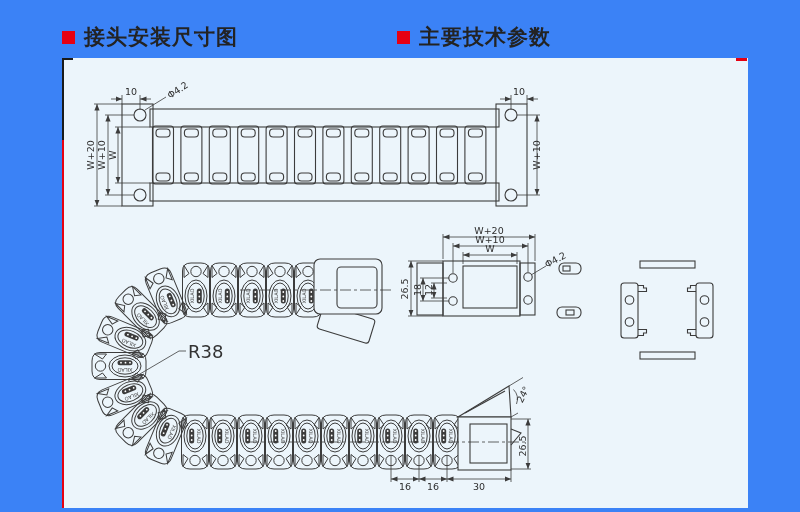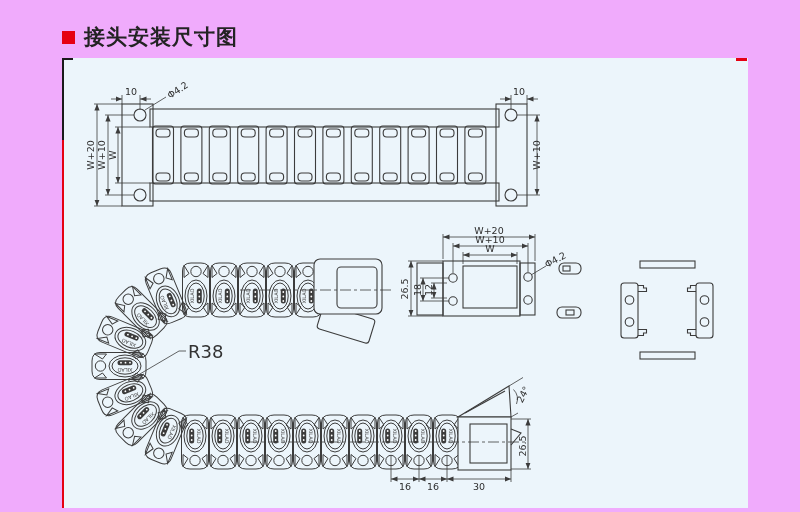--- a/index.html
+++ b/index.html
@@ -1,17 +1,17 @@
 <!DOCTYPE html>
 <html><head>
 <meta charset="utf-8">
 <style>
   html,body{margin:0;padding:0;}
   .page{
-    position:relative;width:800px;height:512px;background:#f0abfc;overflow:hidden;
+    position:relative;width:800px;height:512px;background:#3b82f6;overflow:hidden;
     font-family:"Liberation Sans","DejaVu Sans",sans-serif;
   }
   .header-item{position:absolute;top:26px;display:flex;align-items:center;height:22px;}
   .header-item.first{left:62px;}
   .header-item.second{left:397px;}
   .bullet{width:13px;height:13px;background:#e60012;display:inline-block;margin-right:9px;flex:0 0 auto;}
   .header-text{font-size:21px;font-weight:bold;color:#232323;letter-spacing:1px;white-space:nowrap;}
   .panel{position:absolute;left:62px;top:58px;width:686px;height:450px;background:#ecf5fb;}
   .b-black{position:absolute;left:0;top:0;width:2px;height:82px;background:#1a1a1a;}
   .b-tick{position:absolute;left:0;top:0;width:11px;height:2px;background:#1a1a1a;}
@@ -21,20 +21,24 @@
   svg text{font-family:"DejaVu Sans","Liberation Sans",sans-serif;}
 </style>
 </head>
 <body>
 
 <div class="page">
 
   <div class="header-item first">
     <span class="bullet"></span>
     <span class="header-text">接头安装尺寸图</span>
+  </div>
+  <div class="header-item second">
+    <span class="bullet"></span>
+    <span class="header-text">主要技术参数</span>
   </div>
 
   <div class="panel">
     <div class="b-tick"></div>
     <div class="b-black"></div>
     <div class="b-red"></div>
     <div class="b-dash"></div>
   </div>
 
   <svg class="drawing" width="800" height="512" viewBox="0 0 800 512">

